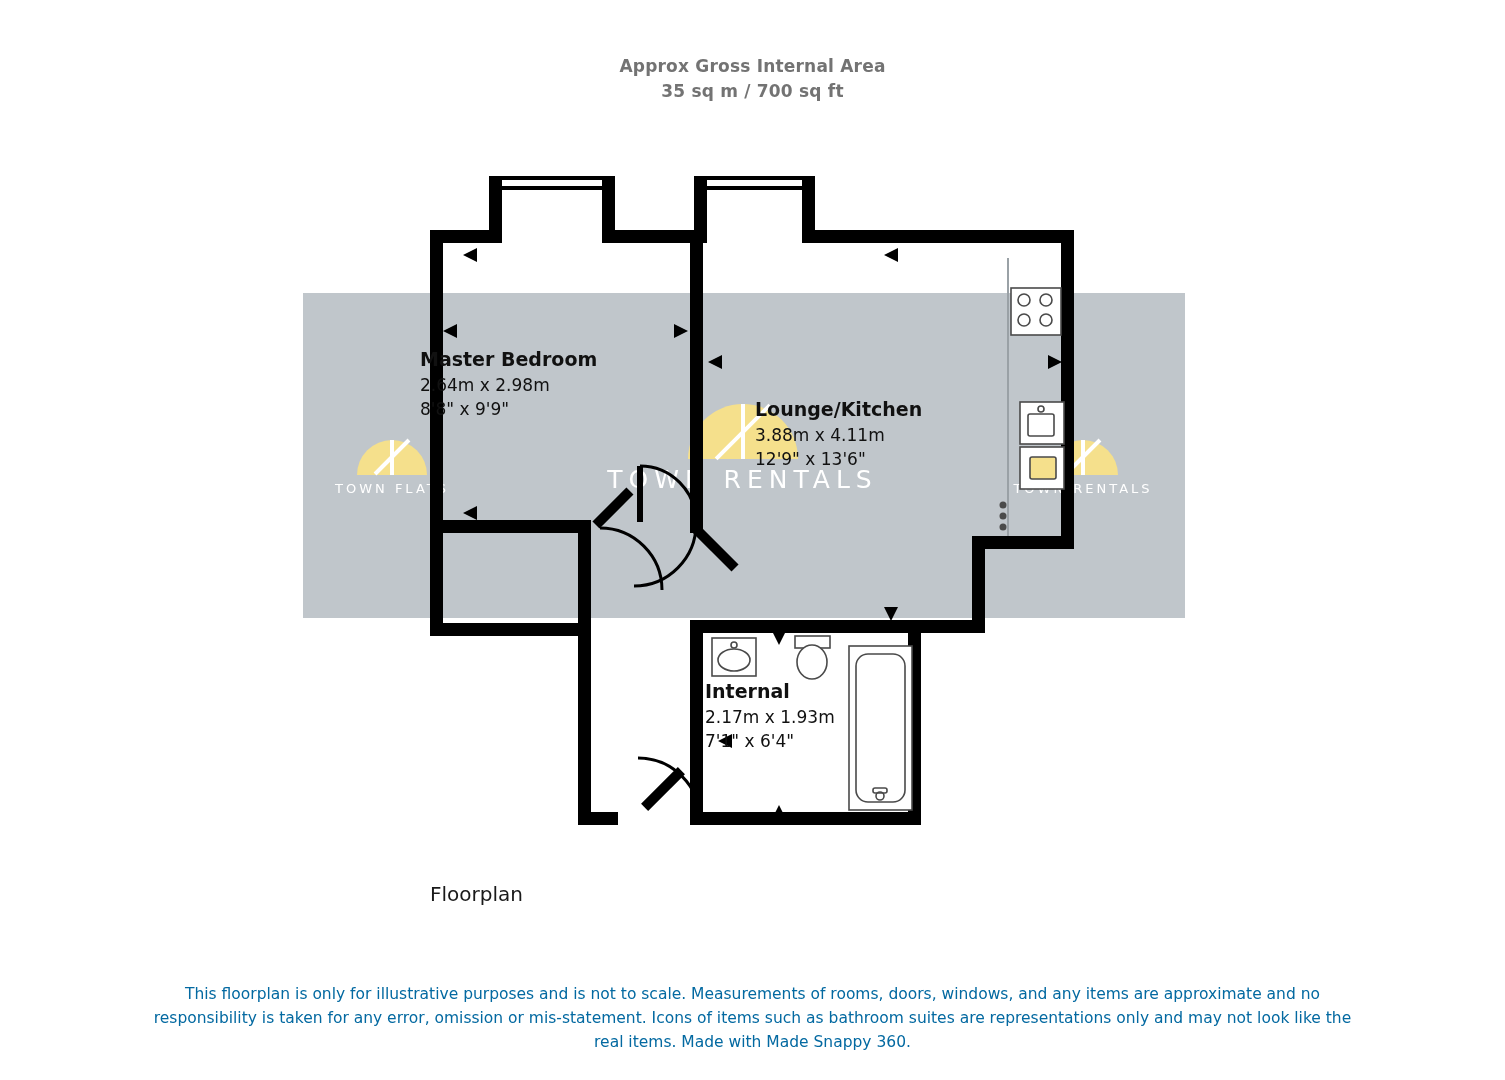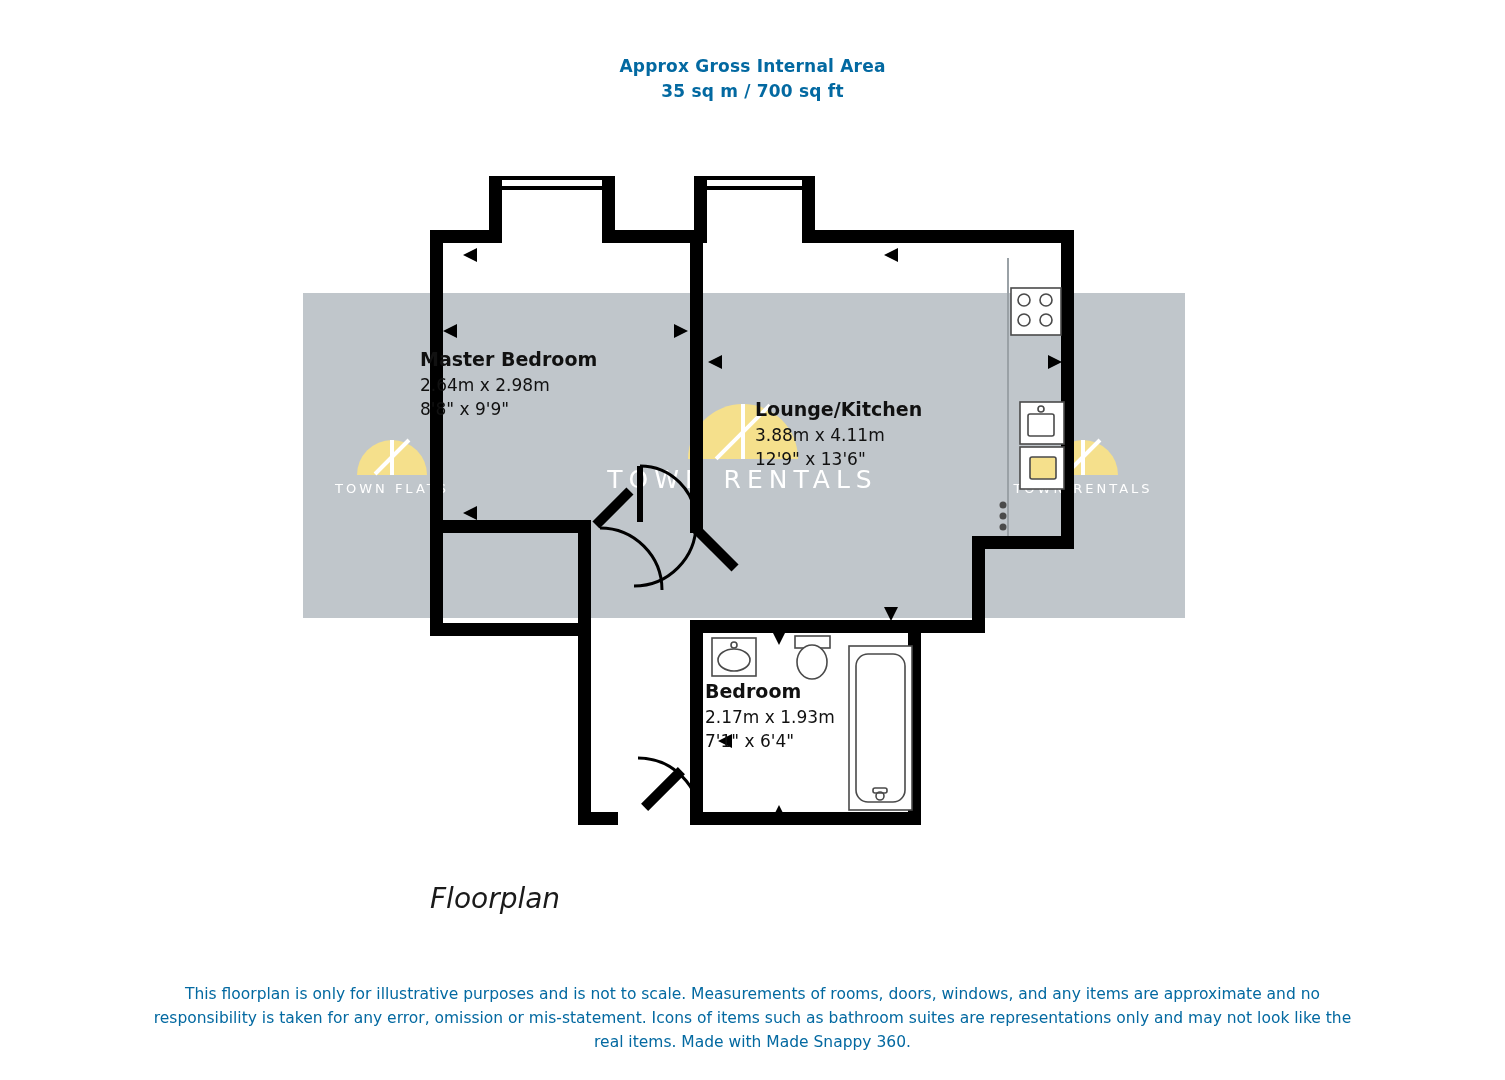--- a/index.html
+++ b/index.html
@@ -22,21 +22,21 @@
     top: 54px;
     left: 0;
     width: 100%;
     text-align: center;
     line-height: 1.45;
   }
   .header-line {
     font-size: 17px;
     font-weight: bold;
     letter-spacing: .2px;
-    color: #0369a1;
+    color: #737373;
   }
 
   
   .plan {
     position: absolute;
     top: 0;
     left: 0;
     width: 1505px;
     height: 1080px;
   }
@@ -126,23 +126,22 @@
   }
   #label-bedroom { left: 420px; top: 346px; width: 295px; }
   #label-lounge  { left: 755px; top: 396px; width: 280px; }
   #label-bath    { left: 705px; top: 678px; width: 250px; }
 
   
   .floorplan-caption {
     position: absolute;
     left: 430px;
     top: 882px;
-    font-size: 28px;
+    font-size: 20px;
     color: #1a1a1a;
-    font-style: italic;
   }
   .disclaimer {
     position: absolute;
     left: 150px;
     top: 982px;
     width: 1205px;
     text-align: center;
     font-size: 15.5px;
     line-height: 1.55;
     color: #0369a1;
@@ -312,20 +311,20 @@
     <div class="dims">8'8" x 9'9"</div>
   </div>
 
   <div class="room-label" id="label-lounge">
     <div class="name">Lounge/Kitchen</div>
     <div class="dims">3.88m x 4.11m</div>
     <div class="dims">12'9" x 13'6"</div>
   </div>
 
   <div class="room-label" id="label-bath">
-    <div class="name">Bedroom</div>
+    <div class="name">Internal</div>
     <div class="dims">2.17m x 1.93m</div>
     <div class="dims">7'1" x 6'4"</div>
   </div>
 </div>
 
 <div class="floorplan-caption">Floorplan</div>
 <div class="disclaimer">This floorplan is only for illustrative purposes and is not to scale. Measurements of rooms, doors, windows, and any items are approximate and no responsibility is taken for any error, omission or mis-statement. Icons of items such as bathroom suites are representations only and may not look like the real items. Made with Made Snappy 360.</div>
 
 </body></html>

